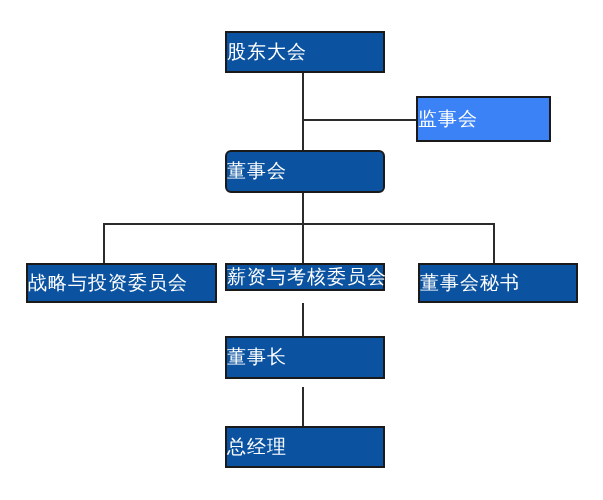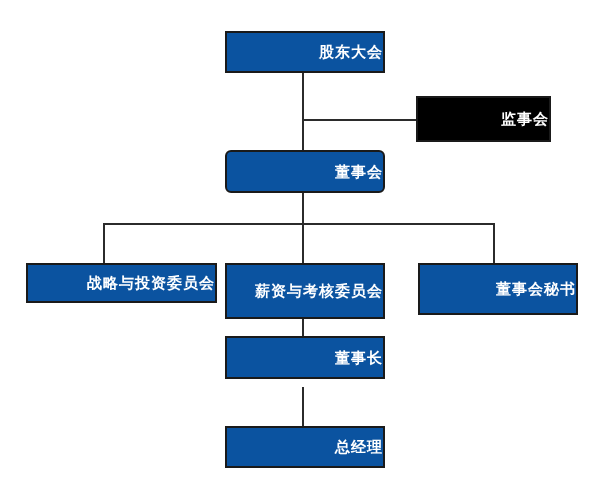--- a/index.html
+++ b/index.html
@@ -16,35 +16,34 @@
     height: 500px;
     background: #ffffff;
     overflow: hidden;
   }
   .node {
     position: absolute;
     box-sizing: border-box;
     border: 2px solid #1a1a1a;
     display: flex;
     align-items: center;
-    justify-content: flex-end;
+    justify-content: flex-start;
     text-align: center;
     color: #ffffff;
-    font-weight: bold;
-    font-size: 15px;
+    font-weight: normal;
+    font-size: 19px;
     letter-spacing: 1px;
     line-height: 1.2;
     z-index: 3;
   }
   .node.blue {
     background: #0b53a0;
   }
   .node.orange {
-    background: #000000;
-    padding-left: 23px;
+    background: #3b82f6;
   }
   .node-label {
     display: block;
     white-space: nowrap;
   }
   .connector {
     position: absolute;
     background: #2b2b2b;
     z-index: 1;
   }
@@ -87,25 +86,25 @@
   </div>
 
   <div class="node blue" style="left:225px; top:150px; width:160px; height:43px;border-radius:6px;">
     <span class="node-label">董事会</span>
   </div>
 
   <div class="node blue" style="left:26px; top:263px; width:191px; height:40px;">
     <span class="node-label">战略与投资委员会</span>
   </div>
 
-  <div class="node blue" style="left:225px; top:263px; width:160px; height:56px;">
+  <div class="node blue" style="left:225px; top:263px; width:160px; height:28px;">
     <span class="node-label">薪资与考核委员会</span>
   </div>
 
-  <div class="node blue" style="left:418px; top:263px; width:160px; height:52px;">
+  <div class="node blue" style="left:418px; top:263px; width:160px; height:40px;">
     <span class="node-label">董事会秘书</span>
   </div>
 
   <div class="node blue" style="left:225px; top:336px; width:160px; height:43px;">
     <span class="node-label">董事长</span>
   </div>
 
   <div class="node blue" style="left:225px; top:426px; width:160px; height:42px;">
     <span class="node-label">总经理</span>
   </div>

